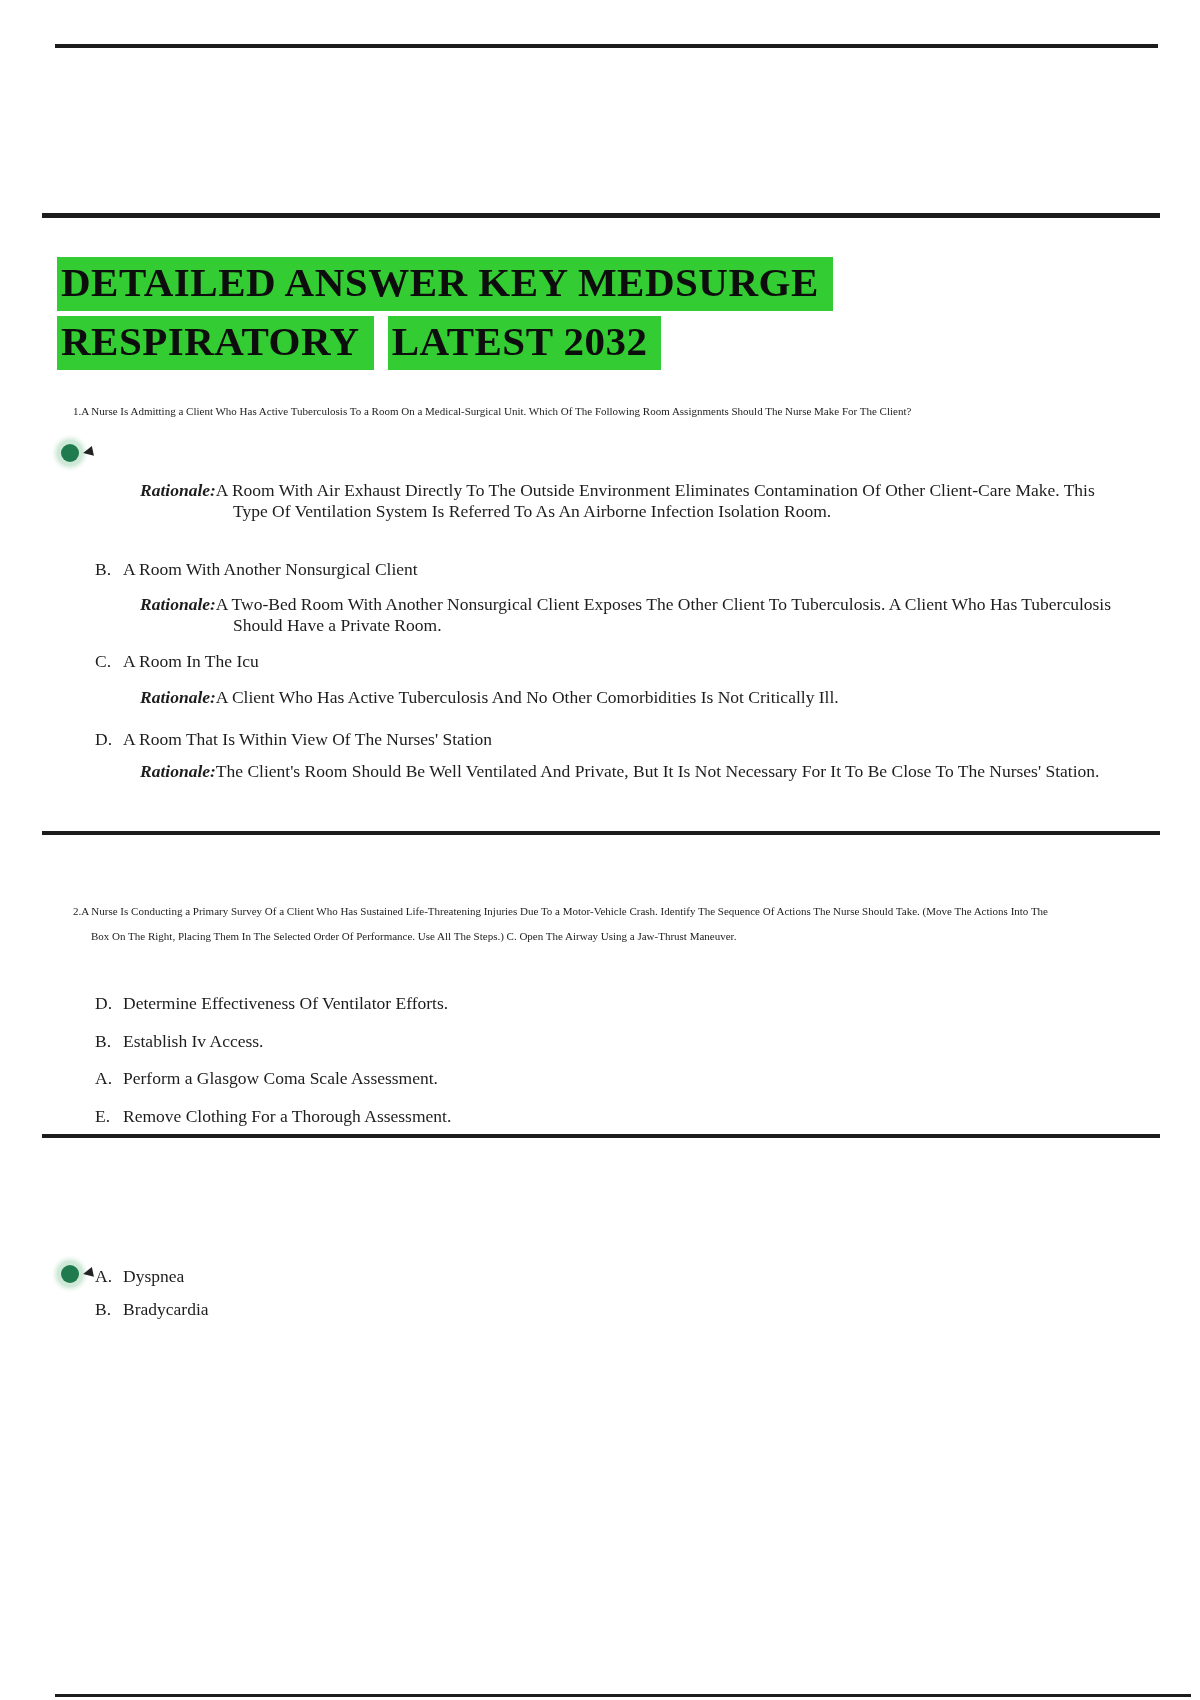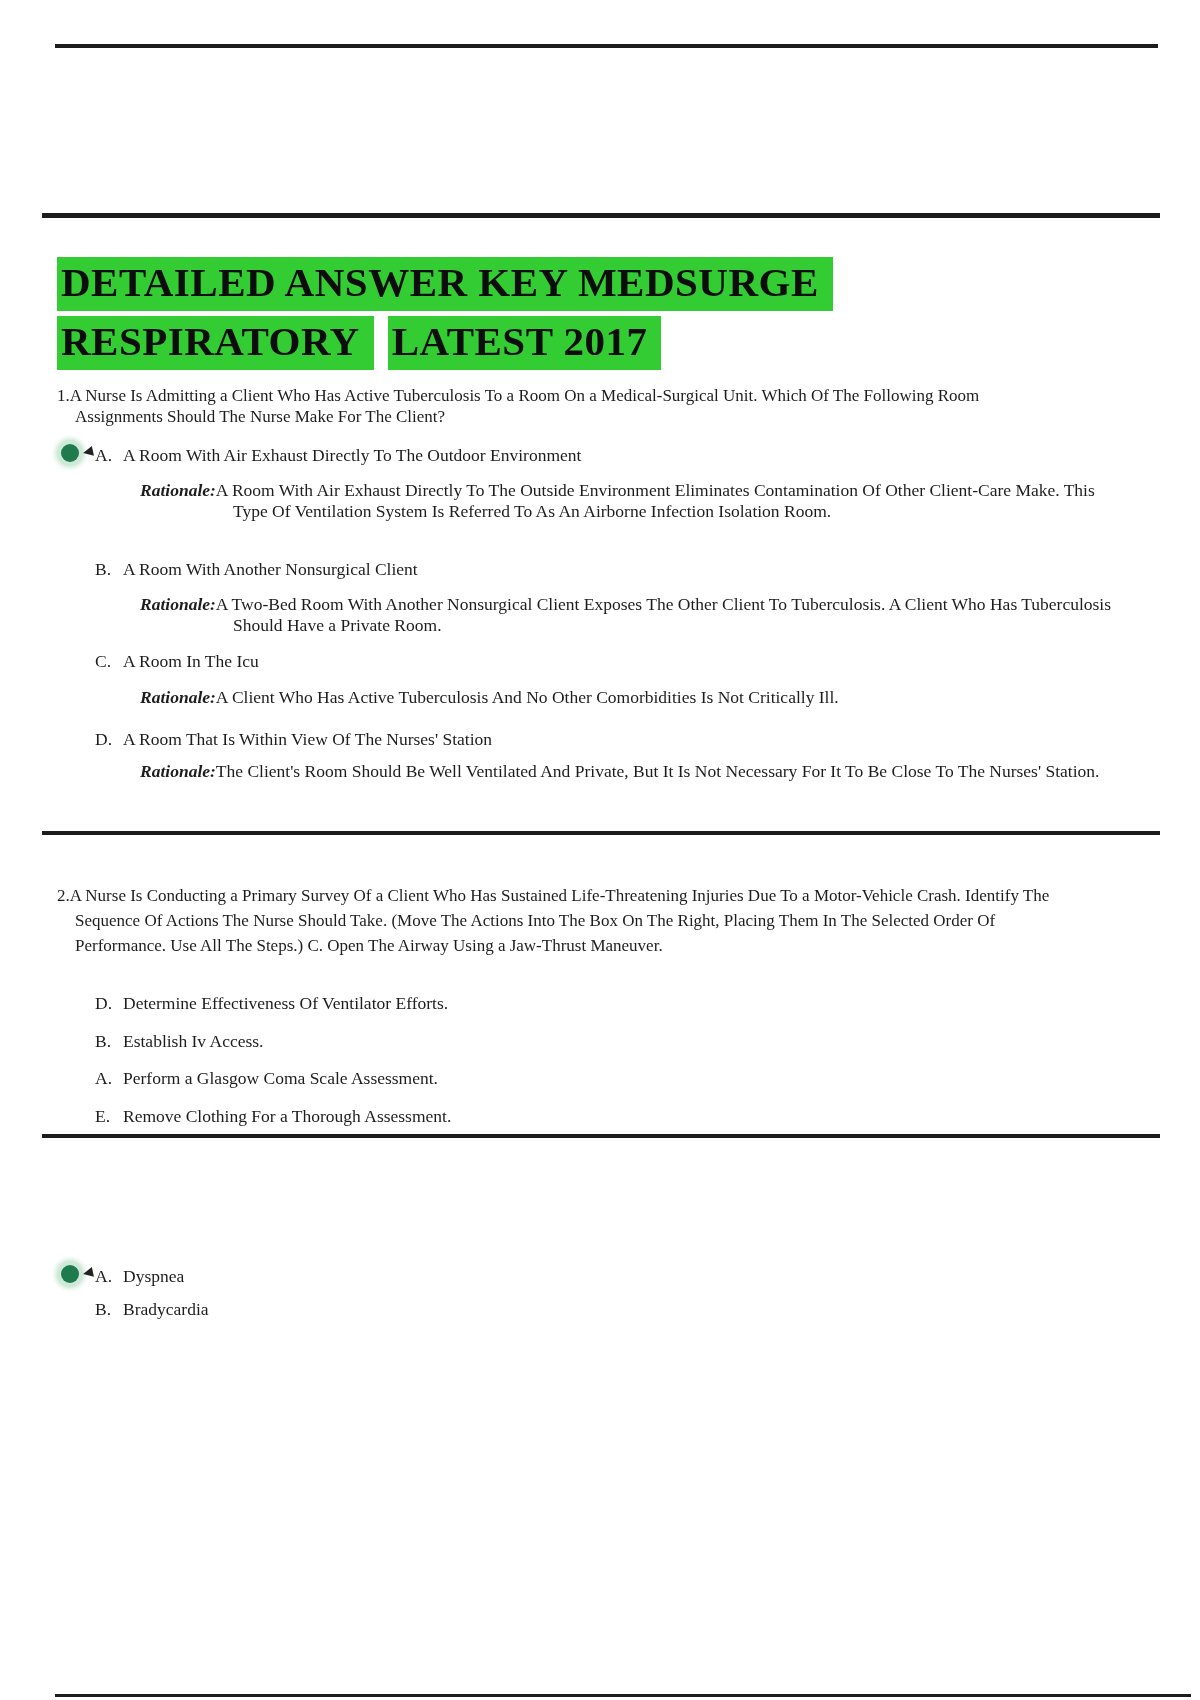--- a/index.html
+++ b/index.html
@@ -36,22 +36,22 @@
     font-weight: bold;
     line-height: 49px;
     letter-spacing: 0.5px;
     padding: 1px 14px 4px 4px;
   }
   .hl-gap { margin-right: 14px; }
   
   .question {
     position: absolute;
     left: 57px;
-    margin: 0;
-    font-size: 17px;
+    margin: 16px;
+    font-size: 11px;
     line-height: 21px;
     padding-left: 18px;
     text-indent: -18px;
   }
   .question.q2 { line-height: 25px; }
   
   .option {
     position: absolute;
     left: 95px;
     margin: 0;
@@ -122,34 +122,31 @@
 <div class="page">
 
   <div class="rule" style="top:44px;left:55px;width:1103px;height:4px"></div>
   <div class="rule" style="top:213px;left:42px;width:1118px;height:5px"></div>
 
   <div class="title-block">
     <div class="title-line">
       <span class="hl">DETAILED ANSWER KEY MEDSURGE</span>
     </div>
     <div class="title-line">
-      <span class="hl hl-gap">RESPIRATORY</span><span class="hl">LATEST 2017</span>
+      <span class="hl hl-gap">RESPIRATORY</span><span class="hl">LATEST 2032</span>
     </div>
   </div>
 
   <p class="question" style="top:385px;width:965px">1.A Nurse Is Admitting a Client Who Has Active Tuberculosis To a Room On a Medical-Surgical Unit. Which Of The Following Room Assignments Should The Nurse Make For The Client?</p>
 
   <div class="marker" style="top:440px">
     <span class="halo"></span>
     <span class="dot"></span>
     <span class="arrow"></span>
   </div>
-  <div class="option" style="top:445px">
-    <span class="opt-label">A.</span><span>A Room With Air Exhaust Directly To The Outdoor Environment</span>
-  </div>
   <p class="rationale" style="top:480px">
     <span class="rat-label">Rationale:</span><span>A Room With Air Exhaust Directly To The Outside Environment Eliminates Contamination Of Other Client-Care Make. This Type Of Ventilation System Is Referred To As An Airborne Infection Isolation Room.</span>
   </p>
 
   <div class="option" style="top:559px">
     <span class="opt-label">B.</span><span>A Room With Another Nonsurgical Client</span>
   </div>
   <p class="rationale" style="top:594px">
     <span class="rat-label">Rationale:</span><span>A Two-Bed Room With Another Nonsurgical Client Exposes The Other Client To Tuberculosis. A Client Who Has Tuberculosis Should Have a Private Room.</span>
   </p>

